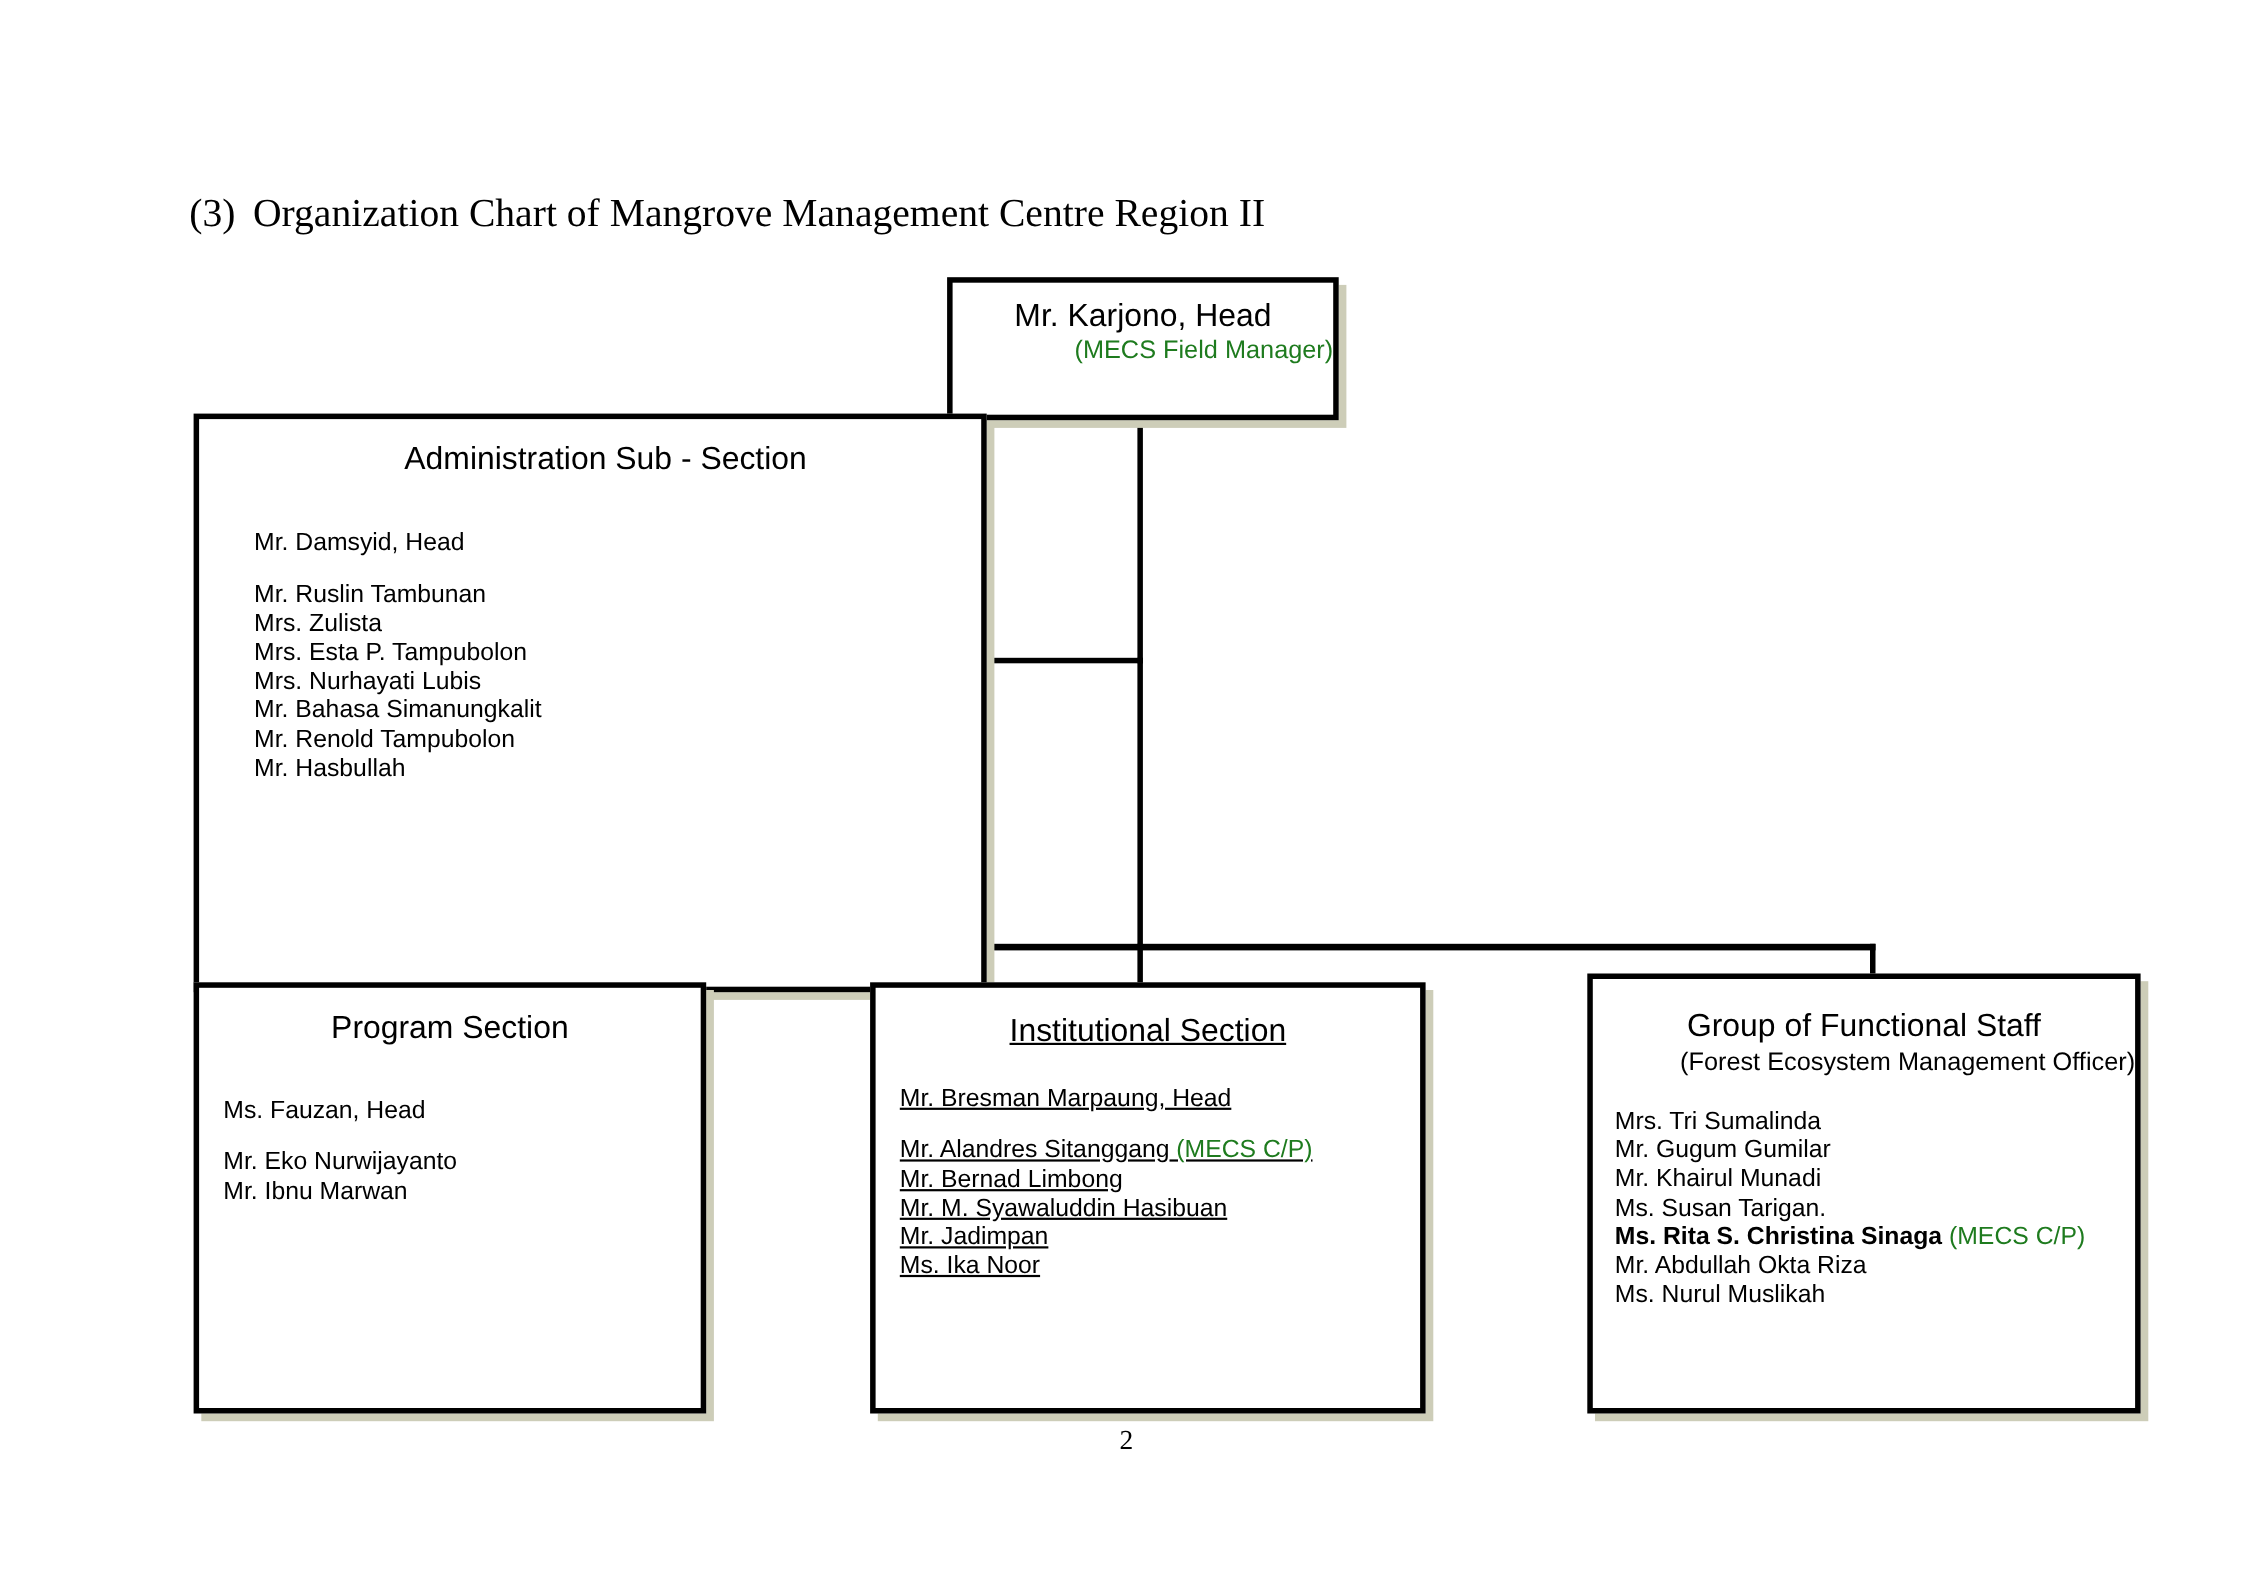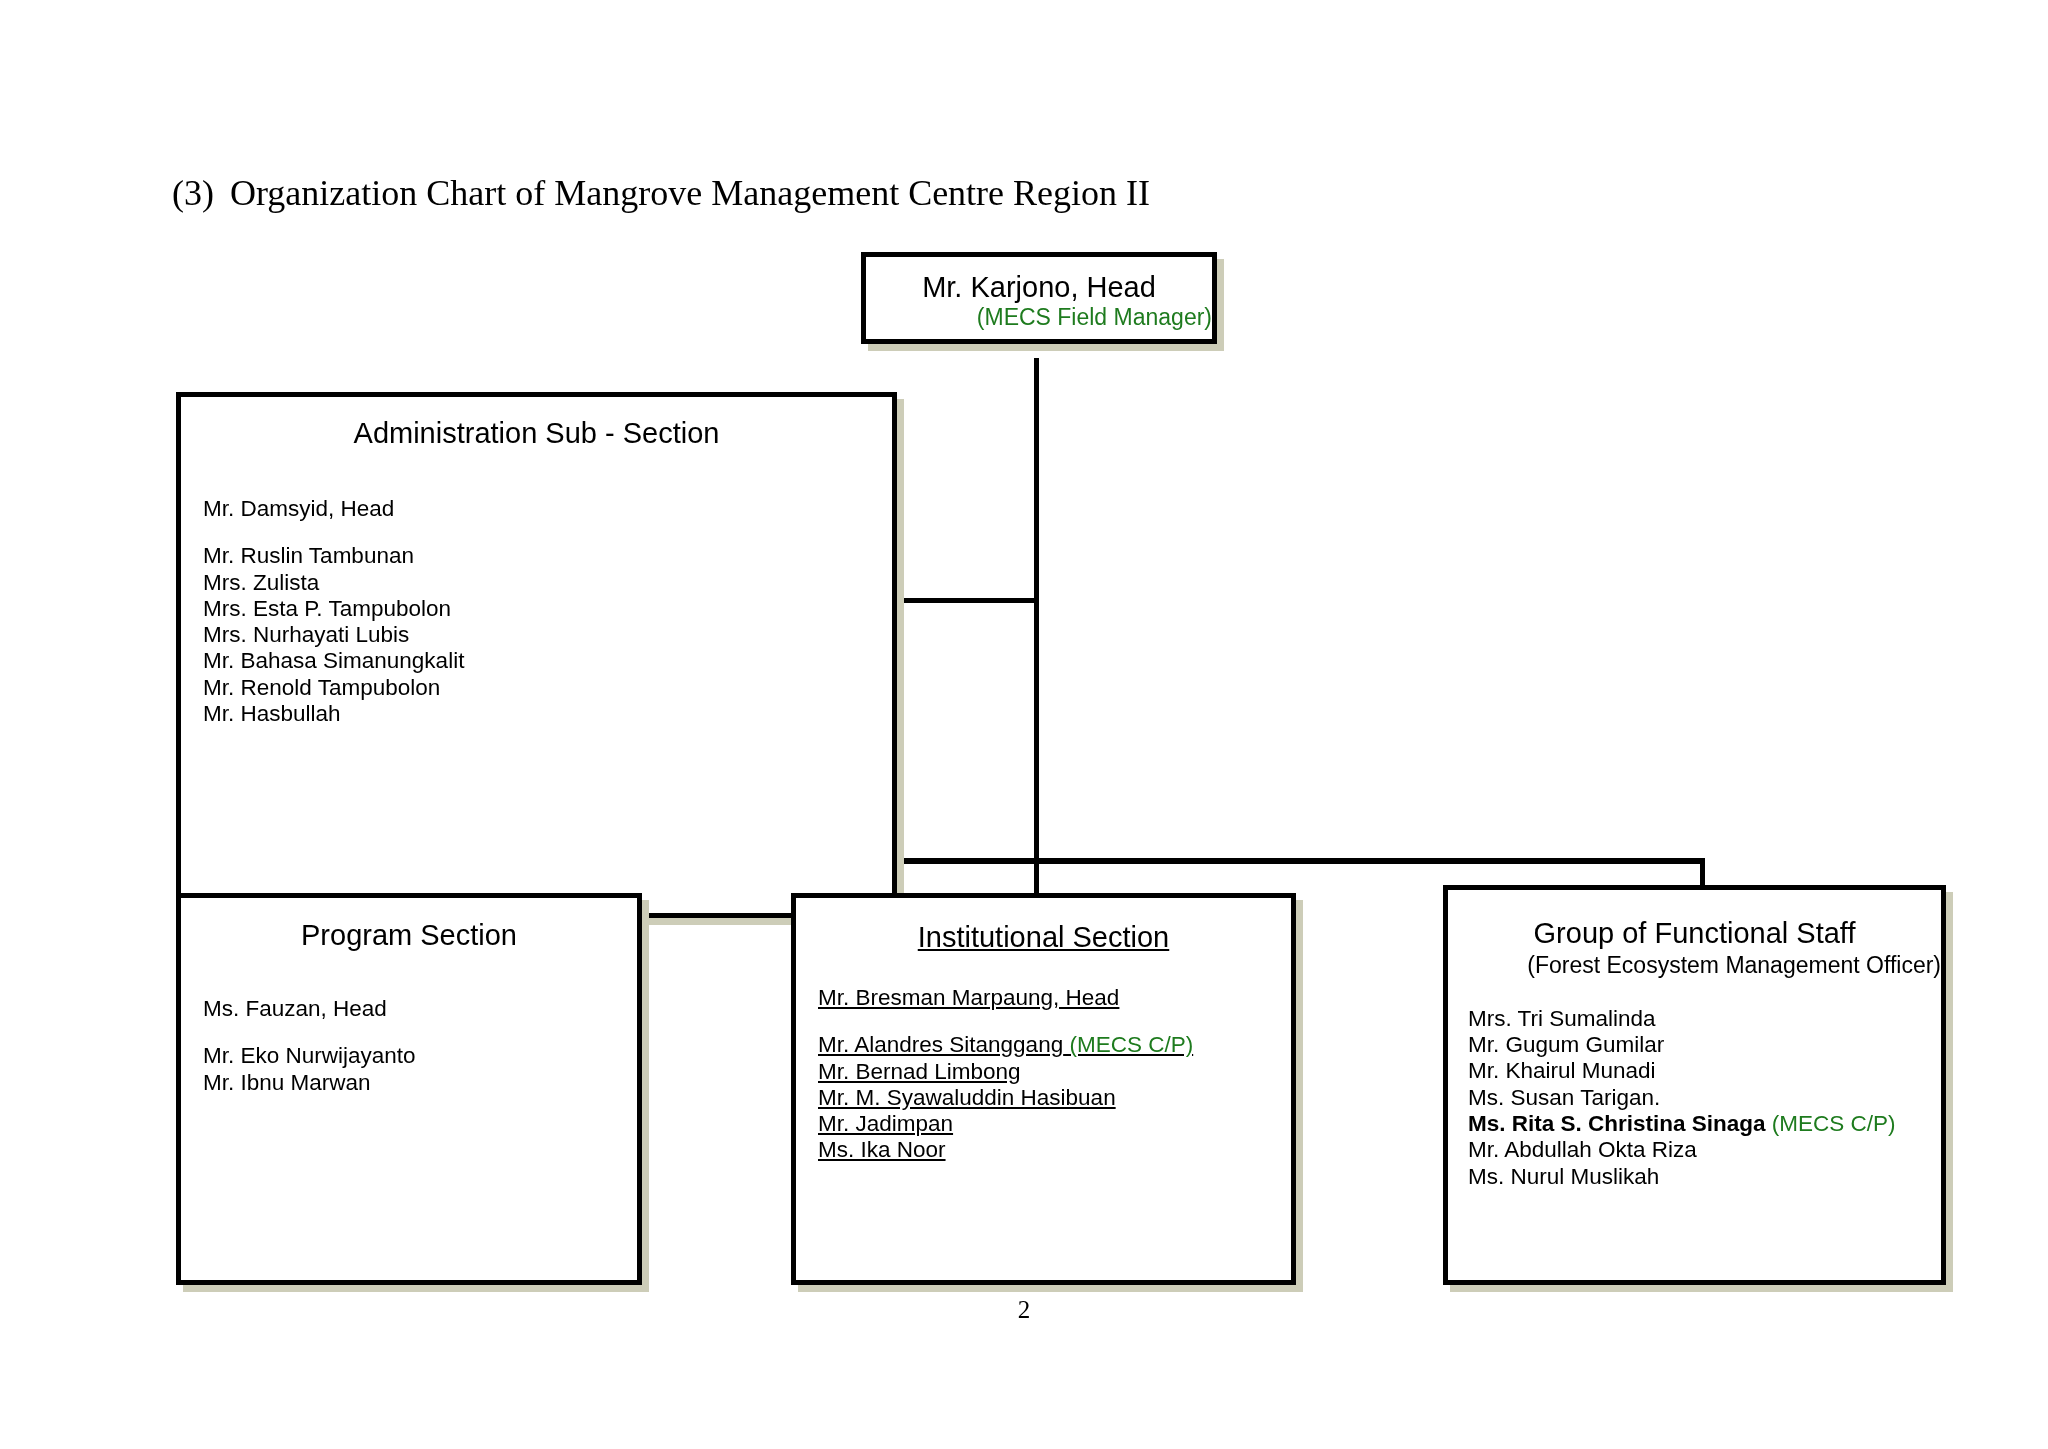--- a/index.html
+++ b/index.html
@@ -59,26 +59,26 @@
   .staff {
     font-size: 22.5px;
     line-height: 1.17;
     color: #000000;
   }
   .staff .head-line { margin-bottom: 0.92em; }
   .staff .row { white-space: nowrap; }
 
   
   #node-head {
-    left: 861px; top: 252px; width: 356px; height: 92px;
+    left: 861px; top: 252px; width: 356px; height: 130px;
   }
   #node-head .node-title { margin-top: 13px; }
 
   #node-admin {
-    left: 176px; top: 392px; width: 721px; height: 526px;
+    left: 176px; top: 376px; width: 721px; height: 526px; padding-left: 28px;
   }
   #node-admin .node-title { margin-top: 19px; }
   #node-admin .staff { margin: 46px 0 0 22px; }
 
   #node-program {
     left: 176px; top: 893px; width: 466px; height: 392px;
   }
   #node-program .node-title { margin-top: 20px; }
   #node-program .staff { margin: 44px 0 0 22px; }
 

